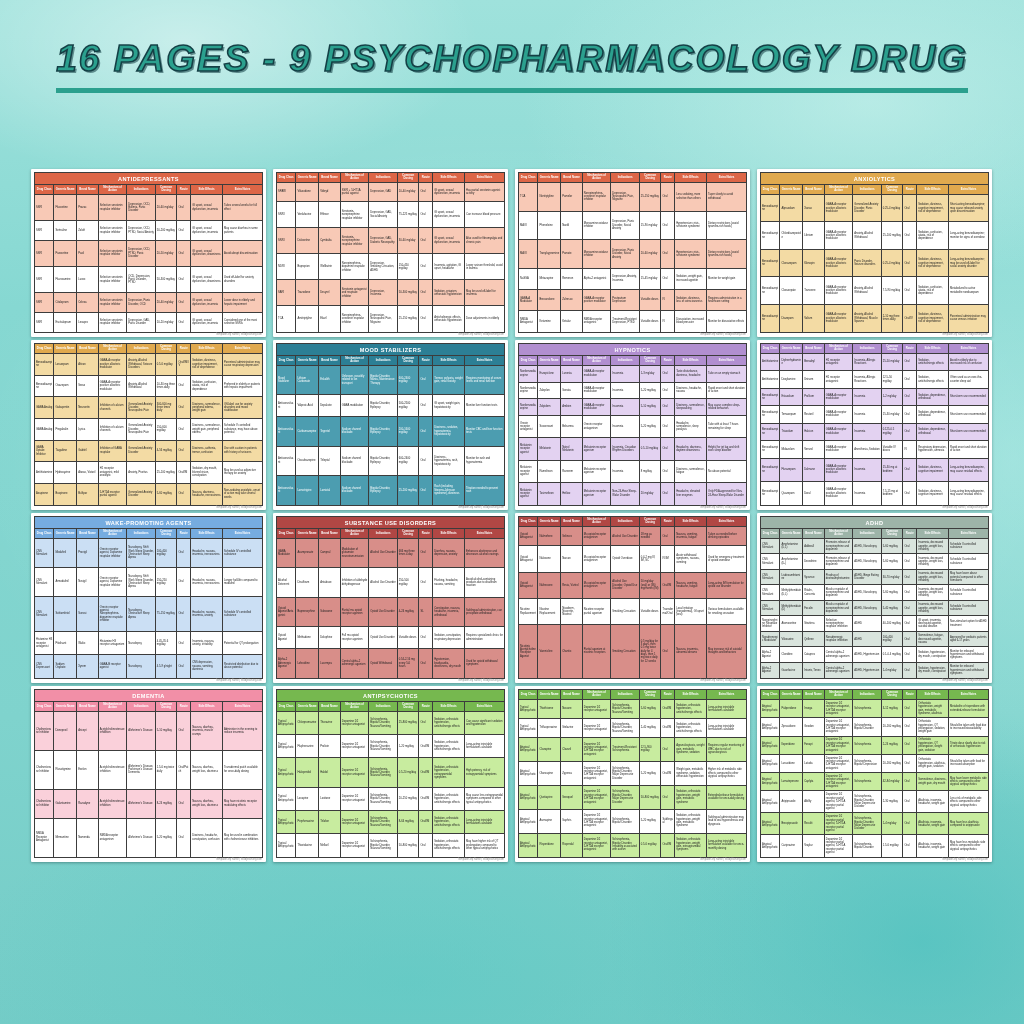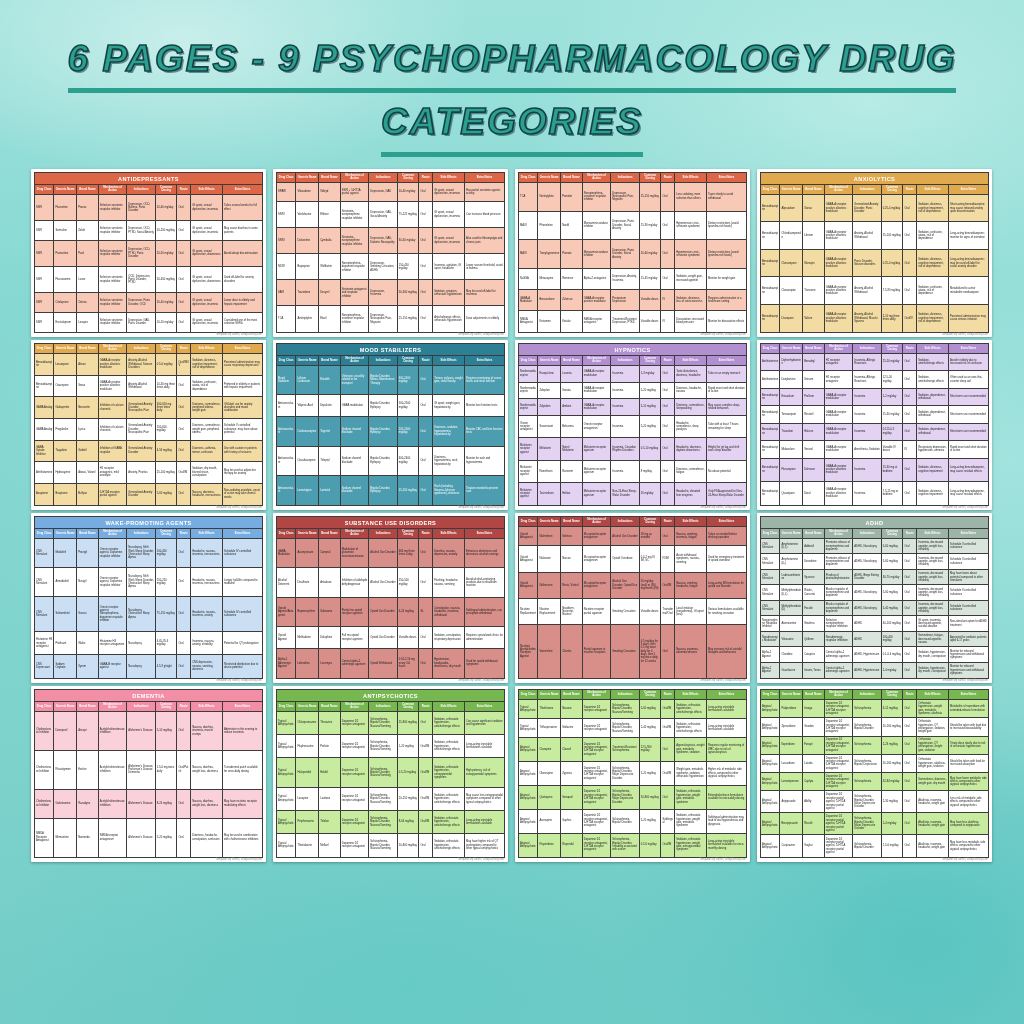--- a/index.html
+++ b/index.html
@@ -60,22 +60,21 @@
   .foot{
     flex:0 0 auto;text-align:right;font-size:2.6px;color:#8f8f8f;
     padding:0.5px 1px 0 0;
   }
 </style>
 </head>
 <body>
 
 <div class="canvas">
   <h1 class="main-title">
-    <span>6 PAGES - 9 PSYCHOPHARMACOLOGY DRUG</span><br>
-    <span>CATEGORIES</span>
+    <span>16 PAGES - 9 PSYCHOPHARMACOLOGY DRUG</span><br>
   </h1>
   <div class="grid">
       <div class="card">
         <div class="band" style="background: rgb(221, 102, 71);">ANTIDEPRESSANTS</div>
         <table class="mini">
           <colgroup>
             <col style="width: 8.5%;">
             <col style="width: 10%;">
             <col style="width: 9.5%;">
             <col style="width: 12.5%;">

